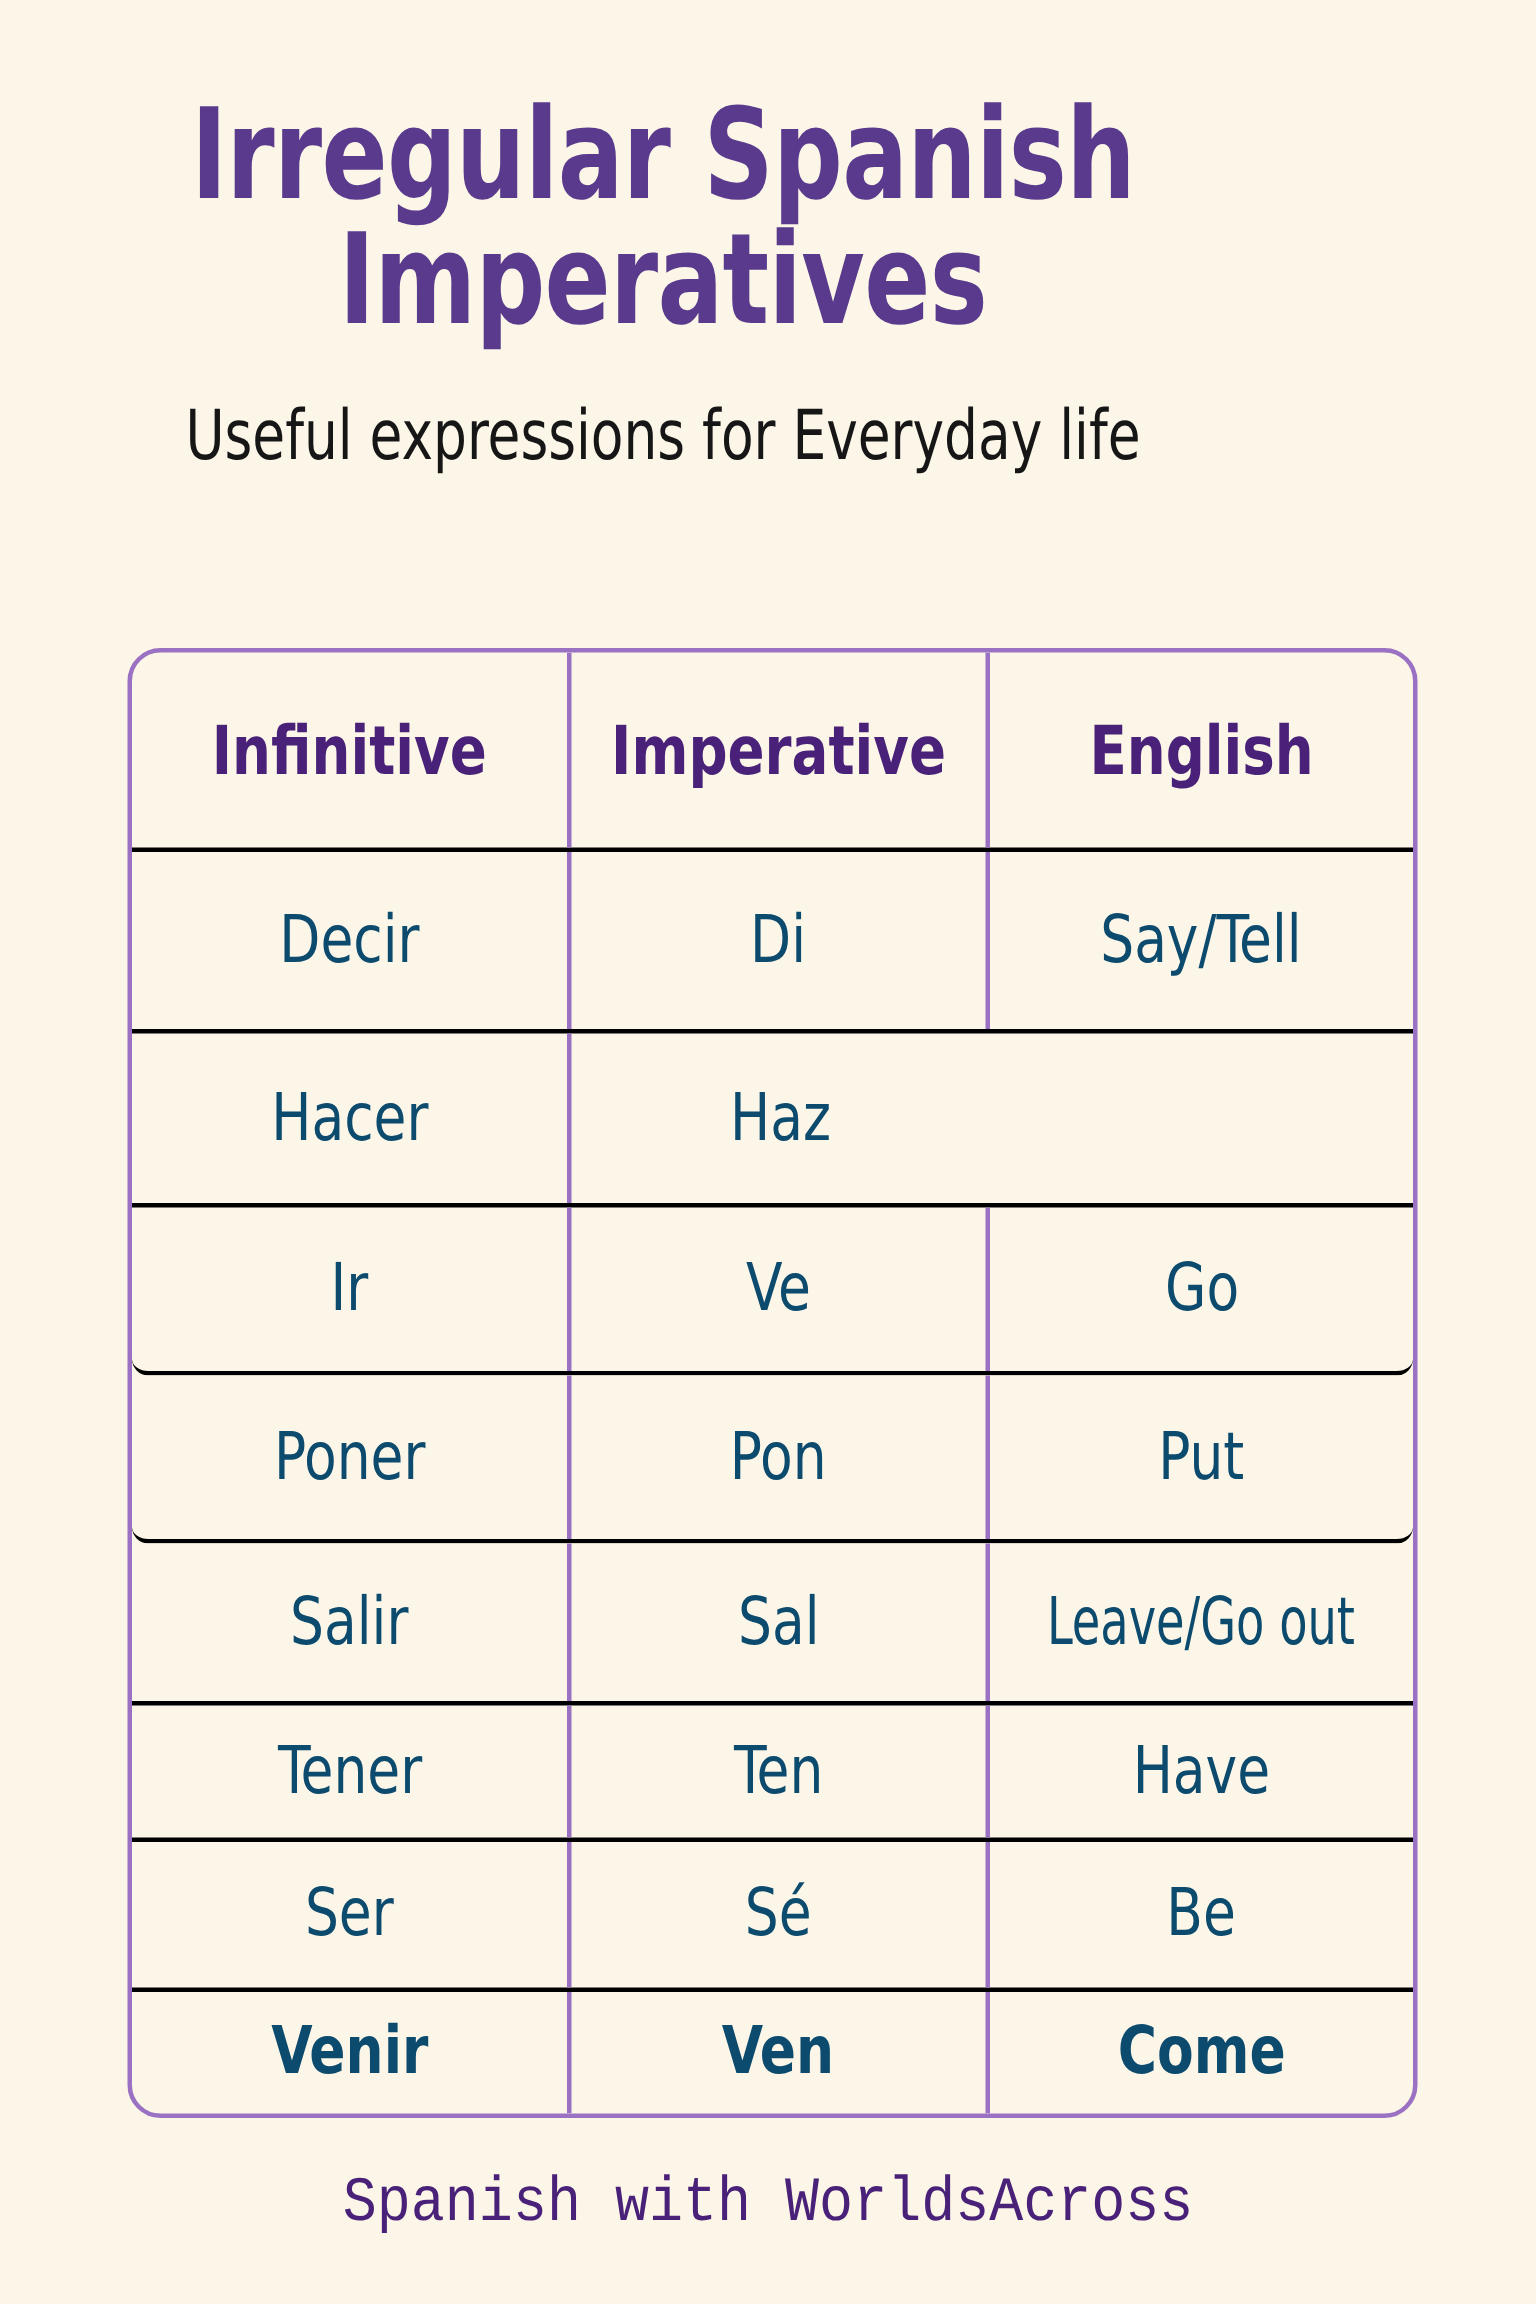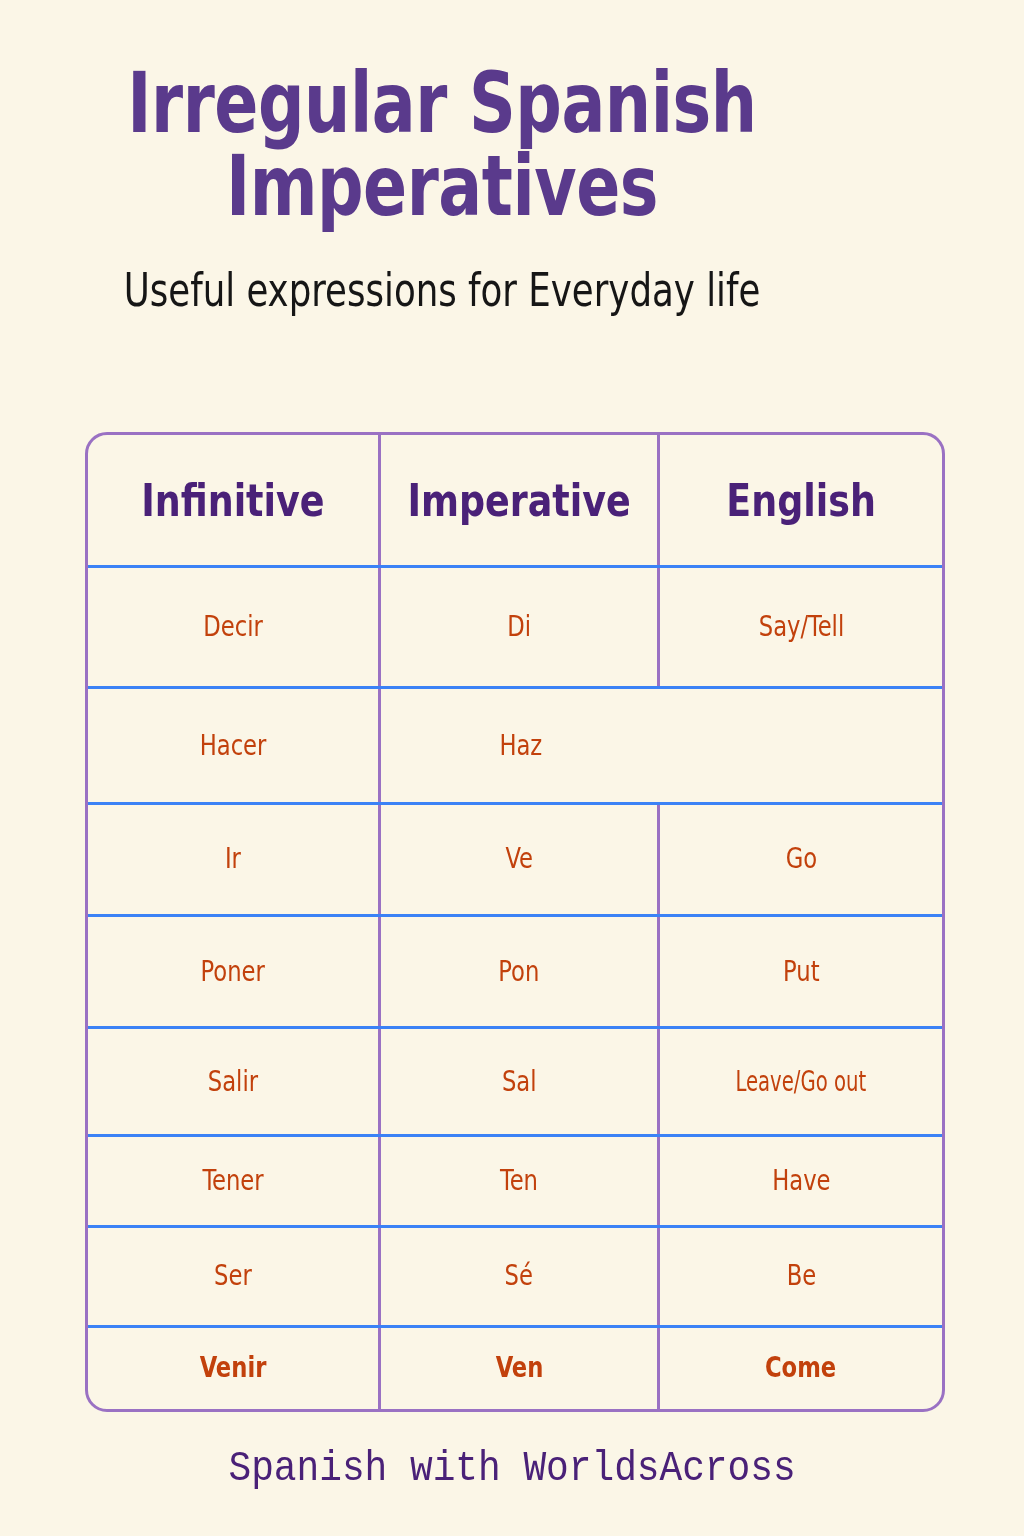--- a/index.html
+++ b/index.html
@@ -66,32 +66,32 @@
     border-radius:22px;
     display:flex;
     flex-direction:column;
     overflow:hidden;
     background:#fbf6e7;
   }
 
   .verb-row {
     display:flex;
     width:100%;
-    border-bottom:3px solid #3b82f6;
+    border-bottom:3px solid #000000;
   }
   .verb-row:last-child { border-bottom:none; }
 
   .verb-cell {
     display:flex;
     align-items:center;
     justify-content:center;
     border-right:3px solid #9a71c3;
-    color:#c2410c;
+    color:#0c4a6e;
     font-family:"DejaVu Sans Condensed","Liberation Sans Narrow","Liberation Sans", sans-serif;
-    font-size:28px;
+    font-size:44px;
     line-height:1;
     text-align:center;
     padding:0 4px;
     white-space:nowrap;
     transform-origin:center center;
     overflow:hidden;
   }
   .verb-cell:last-child { border-right:none; }
 
   .verb-cell > span {
@@ -105,21 +105,21 @@
 
   .header-row .verb-cell {
     font-weight:bold;
     color:#4a2178;
     font-size:45px;
   }
 
   .header-row { height:134px; }
   .row-h-122 { height:122px; }
   .row-h-116 { height:116px; }
-  .row-h-113 { height:113px; }
+  .row-h-113 { height:113px;border-radius:11px; }
   .row-h-108 { height:108px; }
   .row-h-100 { height:100px; }
   .row-h-92  { height:92px; }
   .row-h-82  { height:82px;font-weight:bold; }
 
   .cell-tight > span { transform:scaleX(0.78); }
 
   
   .poster-footer {
     position:absolute;

